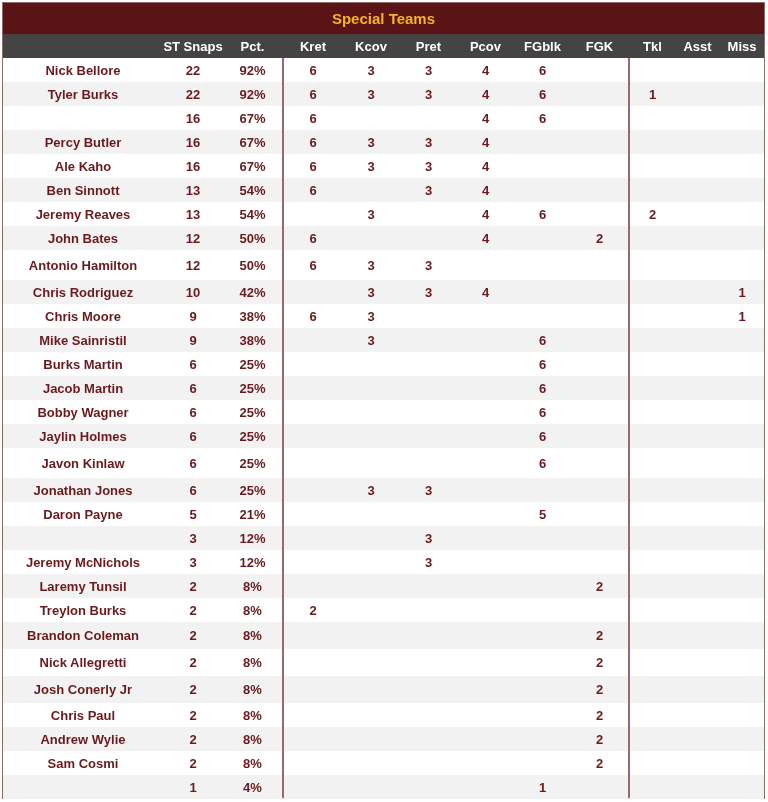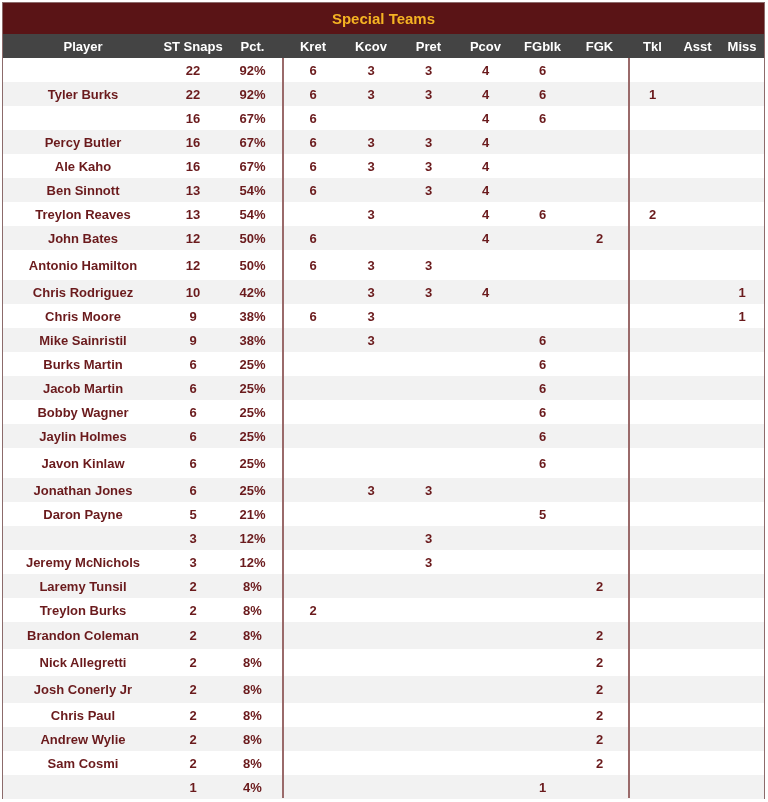--- a/index.html
+++ b/index.html
@@ -13,35 +13,35 @@
   .row.alt { background:#f2f2f2; }
   .row.norm { background:#ffffff; }
   .vline { position:absolute; top:55px; bottom:0; width:2px; background:#9a6a6a; }
 </style>
 </head>
 <body>
 
 <div class="frame">
   <div class="title-bar">Special Teams</div>
   <div class="header-row" id="header-row">
-      <div class="cell" style="left: 0px; width: 160px;">Player</div>
       <div class="cell" style="left: 160px; width: 60px;">ST Snaps</div>
       <div class="cell" style="left: 220px; width: 59px;">Pct.</div>
       <div class="cell" style="left: 281px; width: 58px;">Kret</div>
       <div class="cell" style="left: 339px; width: 58px;">Kcov</div>
       <div class="cell" style="left: 397px; width: 57px;">Pret</div>
       <div class="cell" style="left: 454px; width: 57px;">Pcov</div>
       <div class="cell" style="left: 511px; width: 57px;">FGblk</div>
       <div class="cell" style="left: 568px; width: 57px;">FGK</div>
       <div class="cell" style="left: 627px; width: 45px;">Tkl</div>
       <div class="cell" style="left: 672px; width: 45px;">Asst</div>
       <div class="cell" style="left: 717px; width: 44px;">Miss</div>
     </div>
   <div class="rows" id="rows">
       <div class="row norm" style="height: 24px;">
+        <div class="cell" style="left: 0px; width: 160px;">Nick Bellore</div>
         <div class="cell" style="left: 160px; width: 60px;">22</div>
         <div class="cell" style="left: 220px; width: 59px;">92%</div>
         <div class="cell" style="left: 281px; width: 58px;">6</div>
         <div class="cell" style="left: 339px; width: 58px;">3</div>
         <div class="cell" style="left: 397px; width: 57px;">3</div>
         <div class="cell" style="left: 454px; width: 57px;">4</div>
         <div class="cell" style="left: 511px; width: 57px;">6</div>
         <div class="cell" style="left: 568px; width: 57px;"></div>
         <div class="cell" style="left: 627px; width: 45px;"></div>
         <div class="cell" style="left: 672px; width: 45px;"></div>
@@ -110,21 +110,21 @@
         <div class="cell" style="left: 339px; width: 58px;"></div>
         <div class="cell" style="left: 397px; width: 57px;">3</div>
         <div class="cell" style="left: 454px; width: 57px;">4</div>
         <div class="cell" style="left: 511px; width: 57px;"></div>
         <div class="cell" style="left: 568px; width: 57px;"></div>
         <div class="cell" style="left: 627px; width: 45px;"></div>
         <div class="cell" style="left: 672px; width: 45px;"></div>
         <div class="cell" style="left: 717px; width: 44px;"></div>
       </div>
       <div class="row norm" style="height: 24px;">
-        <div class="cell" style="left: 0px; width: 160px;">Treylon Reaves</div>
+        <div class="cell" style="left: 0px; width: 160px;">Jeremy Reaves</div>
         <div class="cell" style="left: 160px; width: 60px;">13</div>
         <div class="cell" style="left: 220px; width: 59px;">54%</div>
         <div class="cell" style="left: 281px; width: 58px;"></div>
         <div class="cell" style="left: 339px; width: 58px;">3</div>
         <div class="cell" style="left: 397px; width: 57px;"></div>
         <div class="cell" style="left: 454px; width: 57px;">4</div>
         <div class="cell" style="left: 511px; width: 57px;">6</div>
         <div class="cell" style="left: 568px; width: 57px;"></div>
         <div class="cell" style="left: 627px; width: 45px;">2</div>
         <div class="cell" style="left: 672px; width: 45px;"></div>

